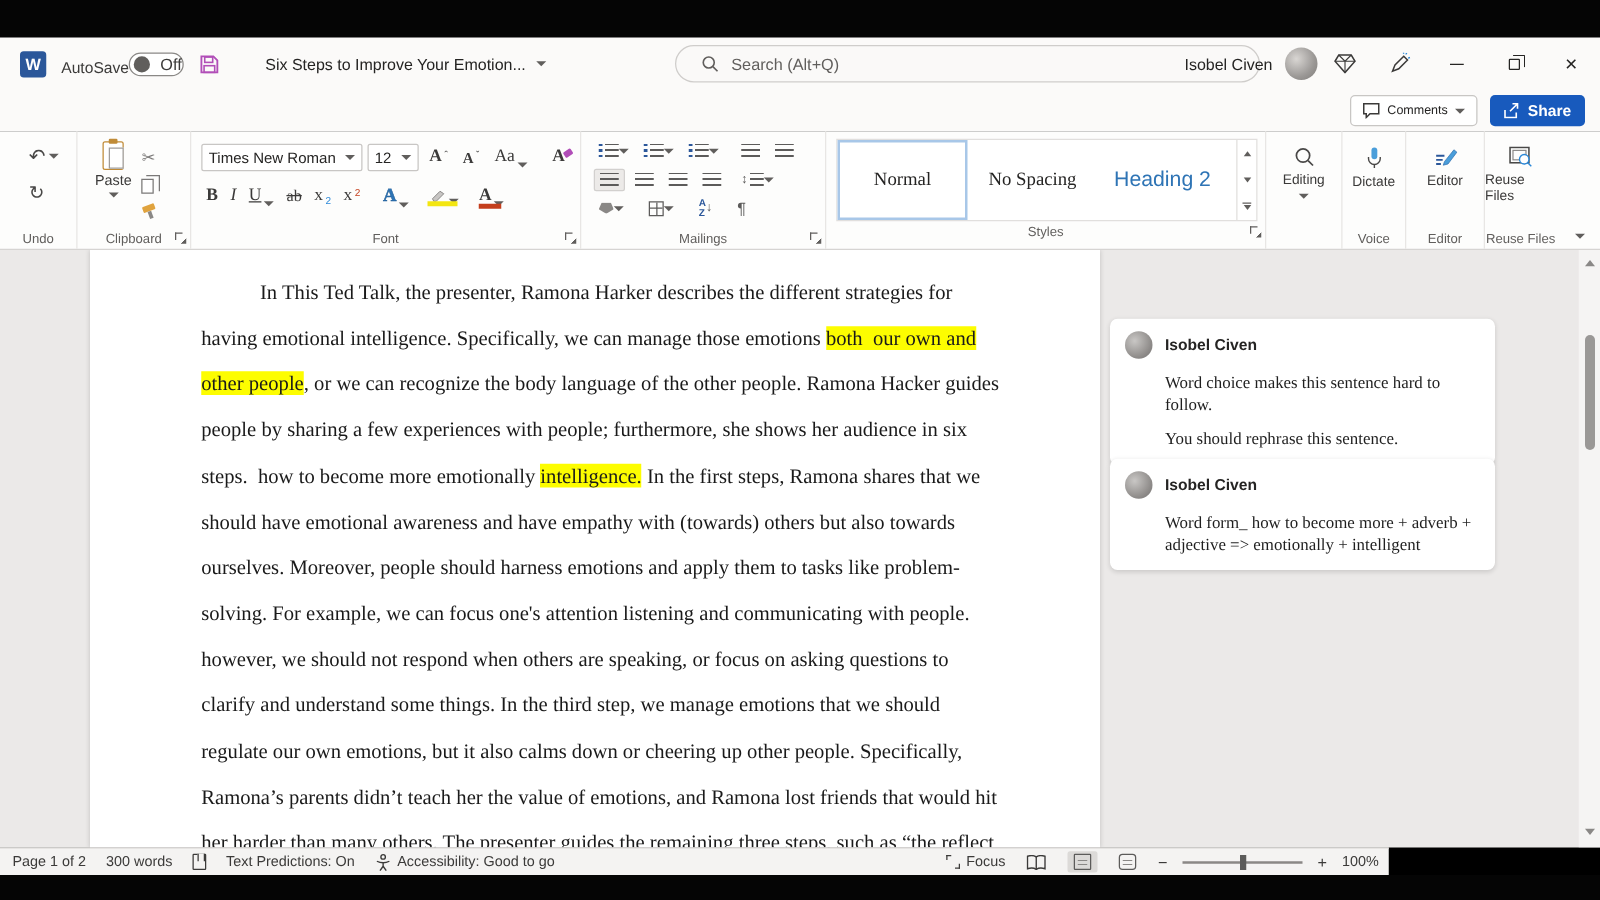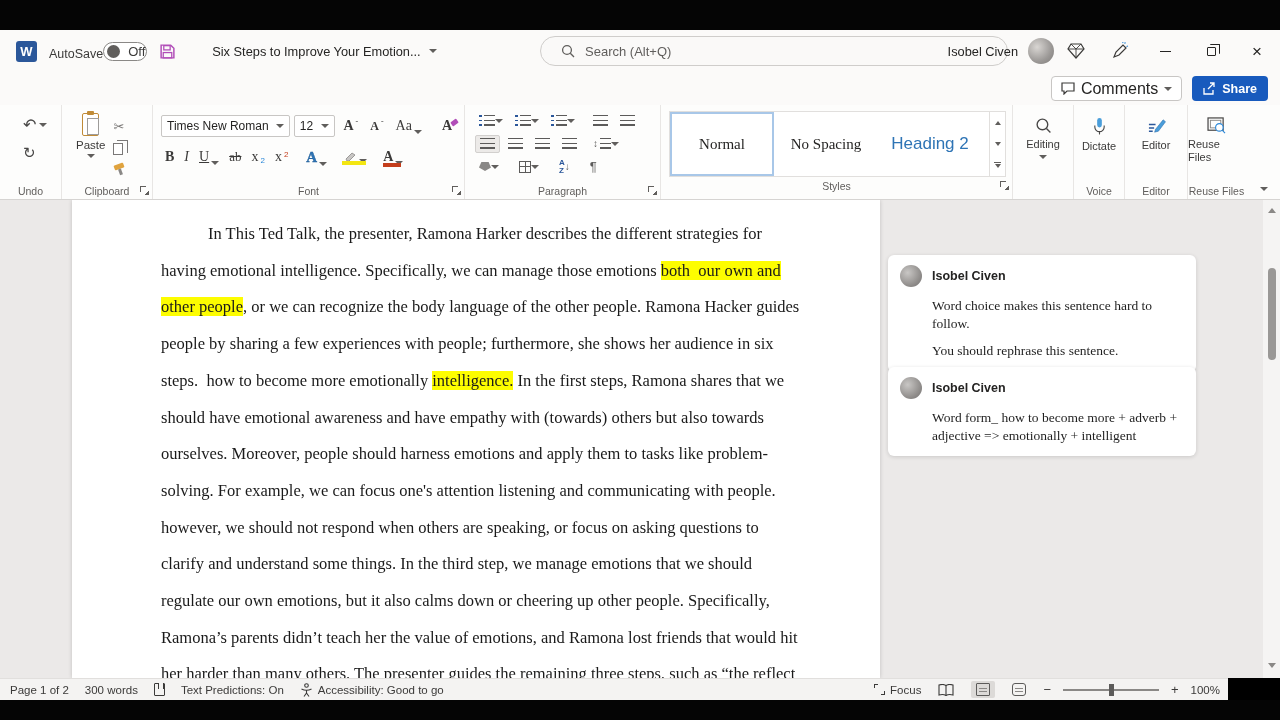--- a/index.html
+++ b/index.html
@@ -47,21 +47,21 @@
   
   #menubar { position:absolute; top:72px; left:0; width:1280px; height:33px; background:#fbfaf9;
     display:flex; align-items:center; }
   #menu-tabs { display:flex; align-items:center; padding-left:10px; }
   .menu-tab { font-size:13.5px; color:#444; padding:7px 11px; position:relative; }
   .menu-tab.active { color:#2b2a29; font-weight:bold; }
   .menu-tab.active::after { content:""; position:absolute; left:10px; right:10px; bottom:0;
     height:3px; background:#185abd; border-radius:2px; }
   .mb-right { position:absolute; right:12px; top:4px; display:flex; gap:10px; align-items:center; }
   .comments-btn { height:25px; border:1px solid #c8c6c4; border-radius:4px; background:#fff;
-    display:flex; align-items:center; gap:6px; padding:8px 9px; font-size:16px; color:#252423; }
+    display:flex; align-items:center; gap:6px; padding:8px 9px; font-size:10px; color:#252423; }
   .share-btn { height:25px; border-radius:4px; background:#185abd; color:#fff; display:flex;
     align-items:center; gap:6px; padding:0 11px; font-size:12.5px; font-weight:bold; }
 
   
   #ribbon { position:absolute; top:105px; left:0; width:1280px; height:95px; background:#fdfdfc;
     border-bottom:1px solid #d6d4d2; display:flex; }
   .rgroup { height:94px; position:relative; border-right:1px solid #e8e6e4; flex:none;
     display:flex; flex-direction:column; }
   .rgroup-body { flex:1; padding-top:8px; }
   .grp-label { height:17px; display:flex; align-items:center; justify-content:center; gap:5px;
@@ -177,21 +177,21 @@
   .sb-arrow-up { position:absolute; top:8px; left:5px; width:0; height:0;
     border-left:4px solid transparent; border-right:4px solid transparent;
     border-bottom:5px solid #8a8886; }
   .sb-arrow-down { position:absolute; bottom:10px; left:5px; width:0; height:0;
     border-left:4px solid transparent; border-right:4px solid transparent;
     border-top:5px solid #8a8886; }
   .sb-thumb { position:absolute; left:4.5px; top:68px; width:8px; height:92px; background:#9a9896;
     border-radius:4px; }
 
   
-  #statusbar { position:absolute; top:678px; left:0; width:1228px; height:22px; background:#f4f3f2;
+  #statusbar { position:absolute; top:678px; left:0; width:1111px; height:22px; background:#f4f3f2;
     border-top:1px solid #e1dfdd; display:flex; align-items:center; justify-content:space-between;
     font-size:11.5px; color:#3b3a39; }
   .sb-left, .sb-right { display:flex; align-items:center; gap:16px; }
   .sb-left { padding-left:10px; }
   .sb-right { padding-right:8px; gap:12px; }
   .sb-item { display:flex; align-items:center; gap:5px; }
   .view-ic { width:14px; height:13px; border:1px solid #5c5b5a; background:
     repeating-linear-gradient(to bottom, transparent 0 2px, #8a8886 2px 3px) content-box;
     padding:2px; border-radius:1px; }
   .view-btn { padding:2px 5px; border-radius:2px; display:flex; align-items:center; }
@@ -459,21 +459,21 @@
                 <span>Z</span>
               </span>
               <span style="font-size:10px; color:#5c5b5a;">↓</span>
             </span>
           <span class="pbtn" style="margin-left:8px;">
               <span class="pilcrow">¶</span>
             </span>
         </div>
       </div>
       <div class="grp-label">
-          <span>Paragraph</span>
+          <span>Mailings</span>
           <span class="launcher"></span>
         </div>
     </div>
 
     <div class="rgroup" style="width:352px;">
       <div class="styles-gallery">
         <div id="styles-tiles" style="display:flex; flex:1;">
             <div class="style-tile selected">Normal</div>
             <div class="style-tile">No Spacing</div>
             <div class="style-tile heading">Heading 2</div>

